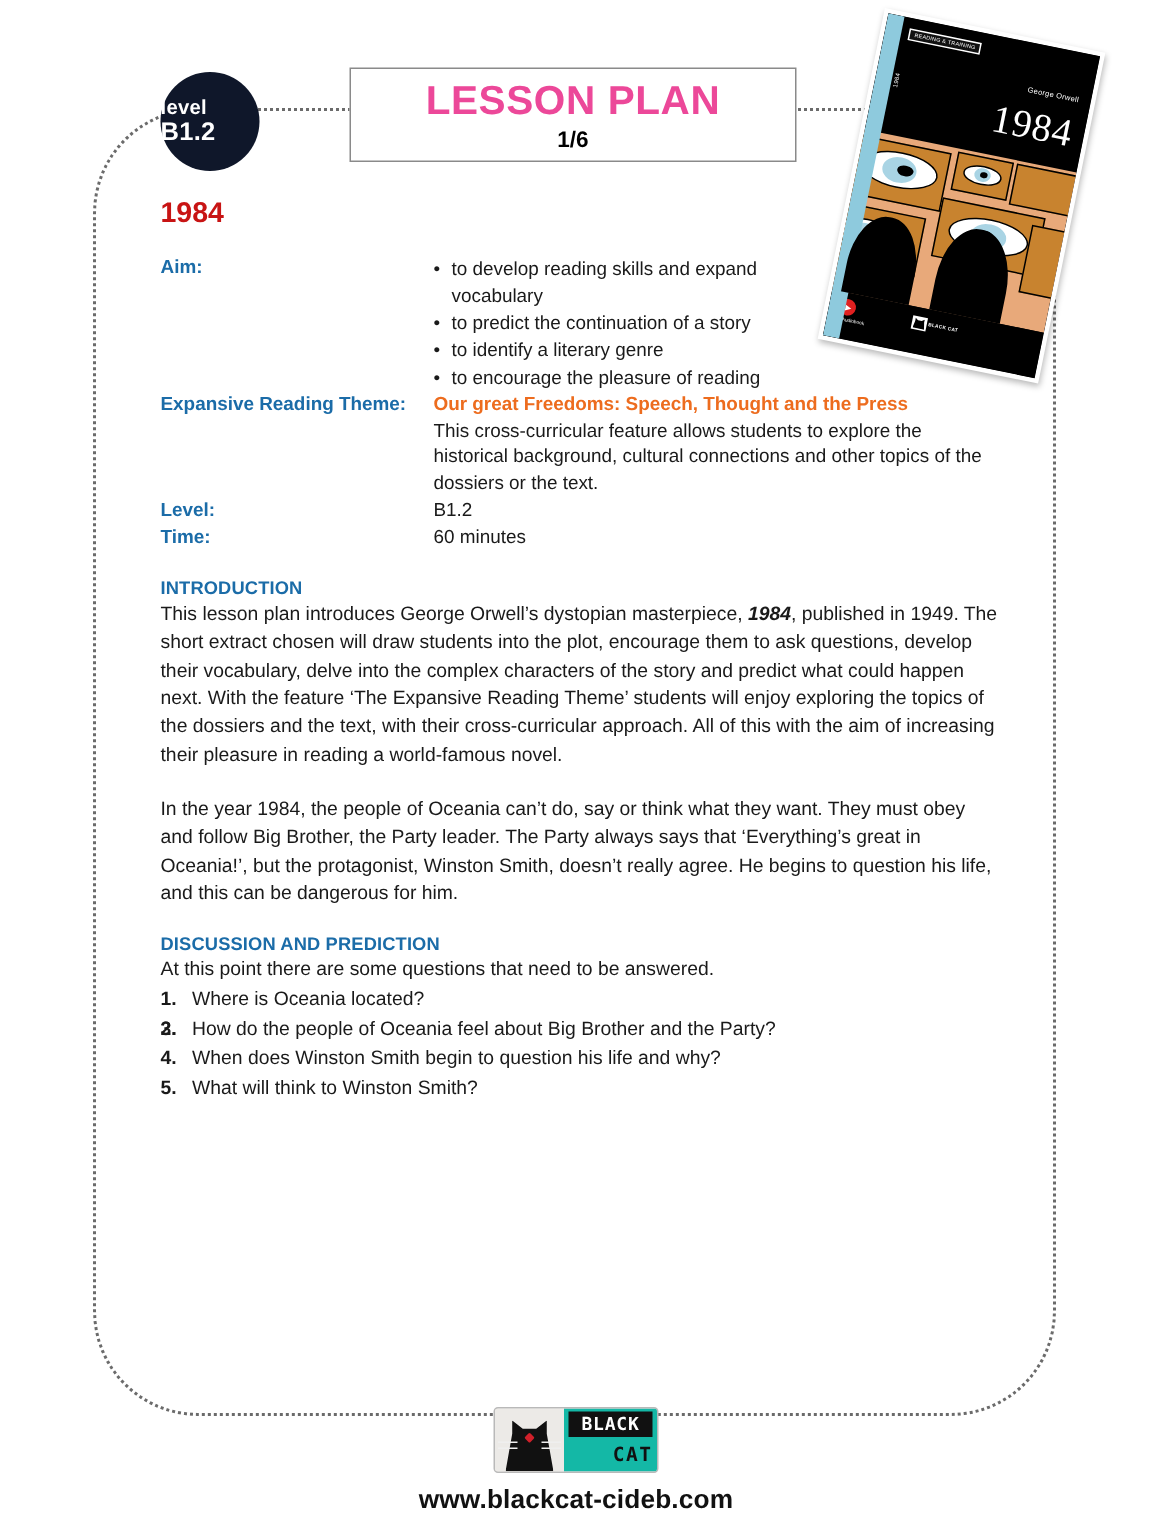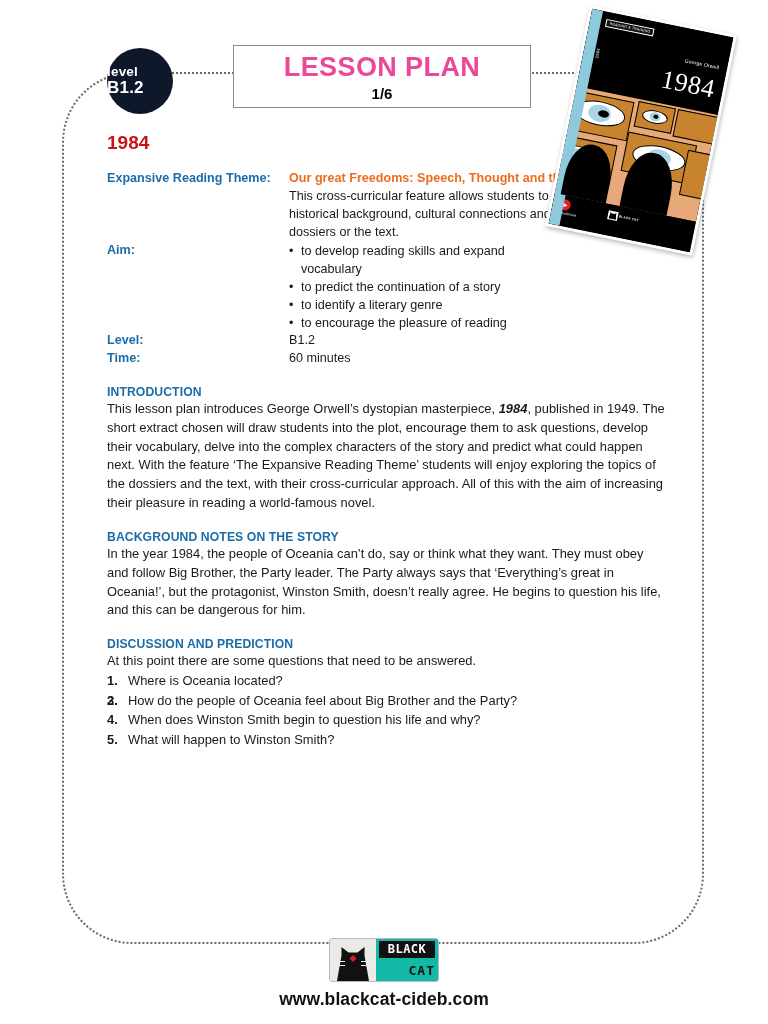--- a/index.html
+++ b/index.html
@@ -500,67 +500,66 @@
   </div>
 </div>
 
 <div class="content">
 
   <div class="doc-title">1984</div>
 
   <table class="info-table">
     <tbody>
         <tr>
-      <td class="info-label">Expansive Reading Theme:</td>
-      <td>
-        <div class="theme-head">Our great Freedoms: Speech, Thought and the Press</div>
-        <div class="theme-body">This cross-curricular feature allows students to explore the historical background, cultural connections and other topics of the dossiers or the text.</div>
-      </td>
-    </tr>
-    <tr>
       <td class="info-label">Aim:</td>
       <td>
         <ul class="aim-list">
           <li>to develop reading skills and expand vocabulary</li>
           <li>to predict the continuation of a story</li>
           <li>to identify a literary genre</li>
           <li>to encourage the pleasure of reading</li>
         </ul>
+      </td>
+    </tr>
+    <tr>
+      <td class="info-label">Expansive Reading Theme:</td>
+      <td>
+        <div class="theme-head">Our great Freedoms: Speech, Thought and the Press</div>
+        <div class="theme-body">This cross-curricular feature allows students to explore the historical background, cultural connections and other topics of the dossiers or the text.</div>
       </td>
     </tr>
     <tr>
       <td class="info-label">Level:</td>
       <td>B1.2</td>
     </tr>
     <tr>
       <td class="info-label">Time:</td>
       <td>60 minutes</td>
     </tr>
   </tbody>
     </table>
 
   <div class="section">
     <div class="section-head">INTRODUCTION</div>
     <p class="section-body"><span id="introText">This lesson plan introduces George Orwell’s dystopian masterpiece, <i>1984</i>, published in 1949. The short extract chosen will draw students into the plot, encourage them to ask questions, develop their vocabulary, delve into the complex characters of the story and predict what could happen next. With the feature ‘The Expansive Reading Theme’ students will enjoy exploring the topics of the dossiers and the text, with their cross-curricular approach.  All of this with the aim of increasing their pleasure in reading a world-famous novel.</span></p>
   </div>
 
   <div class="section">
-    <div class="section-head">BACKGROUND NOTES ON THE STORY</div>
     <p class="section-body">In the year 1984, the people of Oceania can’t do, say or think what they want. They must obey and follow Big Brother, the Party leader. The Party always says that ‘Everything’s great in Oceania!’, but the protagonist, Winston Smith, doesn’t really agree.  He begins to question his life, and this can be dangerous for him.</p>
   </div>
 
   <div class="section">
     <div class="section-head">DISCUSSION AND PREDICTION</div>
     <p class="section-body">At this point there are some questions that need to be answered.</p>
     <ul class="q-list">
       <li><span class="qnum">1.</span><span>Where is Oceania located?</span></li>
       <li><span class="qnum">2.</span></li>
       <li><span class="qnum">3.</span><span>How do the people of Oceania feel about Big Brother and the Party?</span></li>
       <li><span class="qnum">4.</span><span>When does Winston Smith begin to question his life and why?</span></li>
-      <li><span class="qnum">5.</span><span>What will happen to Winston Smith?</span></li>
+      <li><span class="qnum">5.</span><span>What will think to Winston Smith?</span></li>
     </ul>
   </div>
 
 </div>
 
 <div class="footer">
   <div class="bc-logo">
     <div class="cat-box">
       <div class="cat-silhouette"></div>
       <div class="cat-nose"></div>

